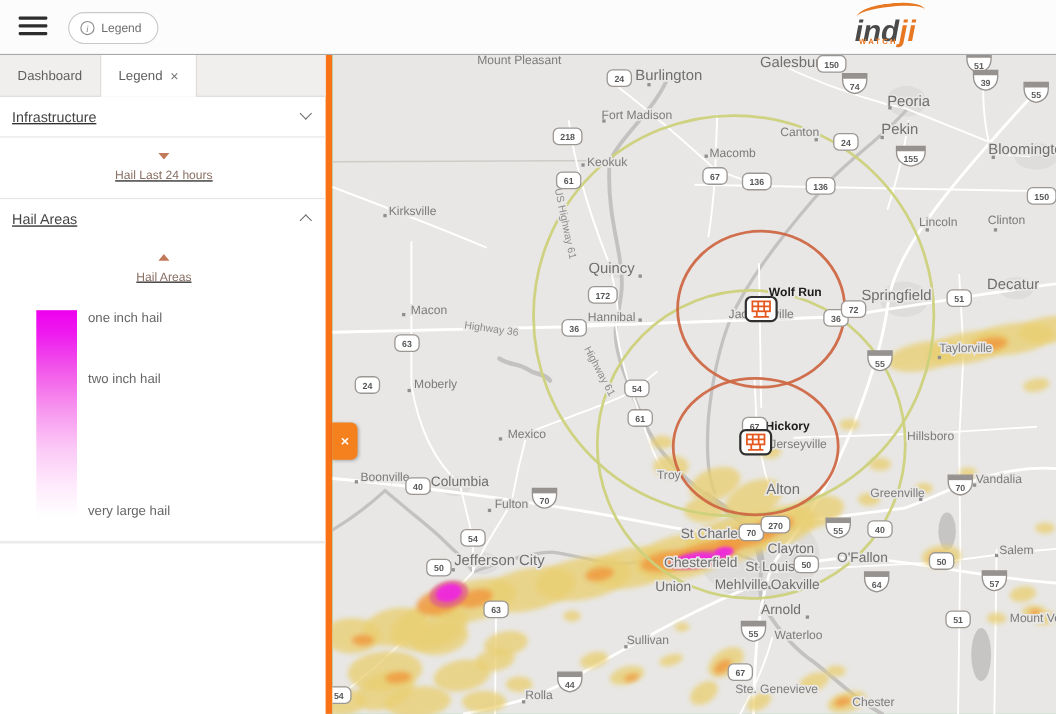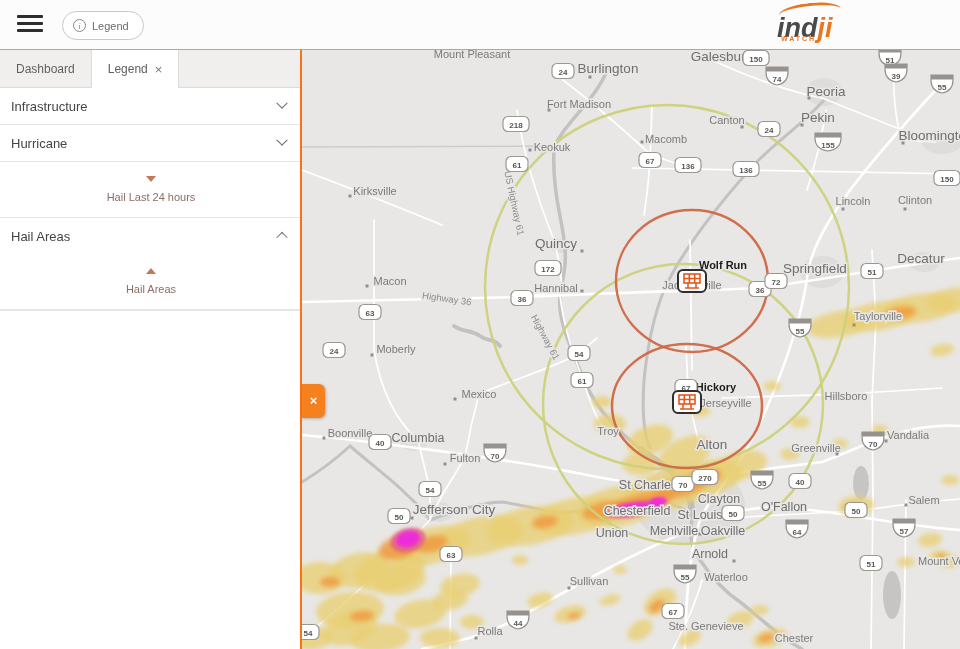--- a/index.html
+++ b/index.html
@@ -24,29 +24,29 @@
   .brand .swoosh { position:absolute; left:6px; top:-2px; width:62px; height:18px;
     border-top:3px solid #e87722; border-radius:50%; transform:rotate(-6deg); }
   .brand .word { position:absolute; left:4px; top:8px; font-size:27px; font-weight:bold;
     font-style:italic; letter-spacing:0px; color:#4a4a4a; }
   .brand .word .oj { color:#e87722; }
   .brand .sub { position:absolute; left:8px; top:30px; font-size:7px; letter-spacing:2px;
     color:#e87722; font-weight:bold; }
 
   
   .sidebar { position:absolute; left:0; top:50px; width:302px; height:599px;
-    background:#fff; border-right:2px solid #f97316; z-index:20; }
+    background:#fff; border-right:6px solid #f97316; z-index:20; }
   .tabsbar { height:38px; background:#f0efed; border-bottom:1px solid #dddbd9;
     display:flex; align-items:stretch; }
   .tab { display:flex; align-items:center; gap:7px; padding:0 16px; font-size:12px;
     color:#5f5f5f; cursor:pointer; }
   .tab.active { background:#fff; border-left:1px solid #dddbd9; border-right:1px solid #dddbd9;
     margin-bottom:-1px; }
   .tab .x { color:#777; font-size:13px; }
-  .sec { border-bottom:1px solid #e7e5e3; }
+  .sec { border-bottom:1px solid #e7e5e3;text-decoration:underline; }
   .sec-h { height:36px; display:flex; align-items:center; justify-content:space-between;
     padding:0 14px 0 11px; font-size:13px; color:#454545; cursor:pointer; }
   .chev { width:8px; height:8px; border-right:1.5px solid #6d6d6d;
     border-bottom:1.5px solid #6d6d6d; transform:rotate(45deg) translate(-2px,-2px); }
   .chev.up { transform:rotate(-135deg) translate(-1px,-1px); }
   .subitem { display:flex; align-items:center; gap:9px; padding:14px 10px 14px 12px;
     font-size:11px; color:#8a6f64; cursor:pointer;flex-direction:column; }
   .caret-dn { width:0; height:0; border-left:5px solid transparent;
     border-right:5px solid transparent; border-top:6px solid #c1795a; }
   .caret-up { width:0; height:0; border-left:5px solid transparent;
@@ -99,39 +99,39 @@
       </div>
     </div>
 
     <div class="sec">
       <div class="sec-h">
         <span>Infrastructure</span>
         <span class="chev"></span>
       </div>
     </div>
     <div class="sec">
-      <div class="sec-h">
-        <span>Hurricane</span>
-        <span class="chev"></span>
-      </div>
-    </div>
-    <div class="sec">
       <div class="subitem">
         <span class="caret-dn"></span>
         <span>Hail Last 24 hours</span>
       </div>
     </div>
     <div class="sec">
       <div class="sec-h">
         <span>Hail Areas</span>
         <span class="chev up"></span>
       </div>
       <div class="subitem">
         <span class="caret-up"></span>
         <span>Hail Areas</span>
+      </div>
+      <div class="hail-legend">
+        <div class="grad-bar"></div>
+        <div class="grad-lab" style="top:10px">one inch hail</div>
+        <div class="grad-lab" style="top:65px">two inch hail</div>
+        <div class="grad-lab" style="top:185px">very large hail</div>
       </div>
     </div>
     <div class="side-bottom-divider"></div>
   </div>
 
   <div class="map">
     <svg id="mapsvg" width="658" height="599" viewBox="0 0 658 599" xmlns="http://www.w3.org/2000/svg">
       <defs>
         <filter id="soft" x="-40%" y="-40%" width="180%" height="180%">
           <feGaussianBlur stdDeviation="2.6"></feGaussianBlur>

